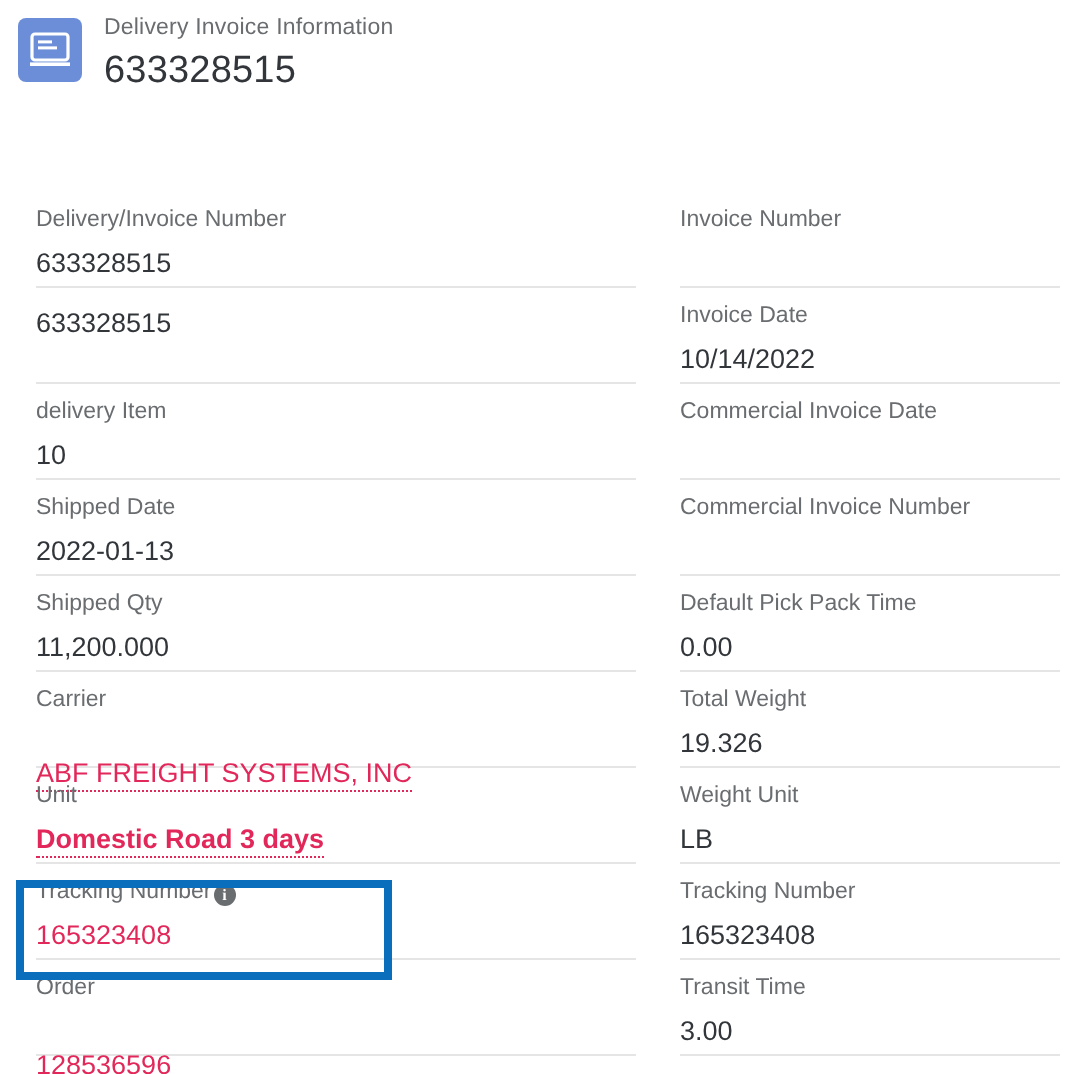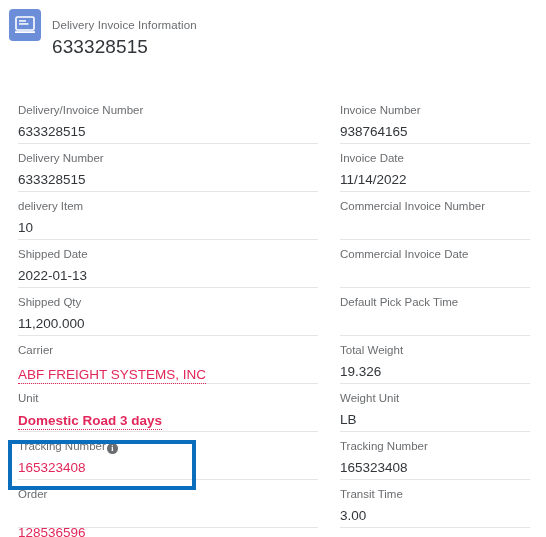--- a/index.html
+++ b/index.html
@@ -38,21 +38,21 @@
   .header-text {
     margin-left: 11px;
     display: flex;
     flex-direction: column;
     line-height: 1;
   }
   .header-subtitle {
     font-size: 11.5px;
     color: #6a6d70;
     letter-spacing: 0.1px;
-    margin-top: 12px;
+    margin-top: 1px;
   }
   .header-title {
     font-size: 19px;
     color: #32363a;
     margin-top: 5px;
     letter-spacing: 0.1px;
   }
 
   
   .form {
@@ -151,39 +151,39 @@
   </div>
   <div class="header-text">
     <span class="header-subtitle">Delivery Invoice Information</span>
     <span class="header-title">633328515</span>
   </div>
 </div>
 
 <div class="form">
   <div class="col col-left">
       <div class="field"><div class="field-label">Delivery/Invoice Number</div><div class="field-value">633328515</div></div>
-      <div class="field"><div class="field-label">Delivery Number</div><div class="field-value">633328515</div></div>
+      <div class="field"><div class="field-value">633328515</div></div>
       <div class="field"><div class="field-label">delivery Item</div><div class="field-value">10</div></div>
       <div class="field"><div class="field-label">Shipped Date</div><div class="field-value">2022-01-13</div></div>
       <div class="field"><div class="field-label">Shipped Qty</div><div class="field-value">11,200.000</div></div>
-      <div class="field"><div class="field-label">Carrier</div><div style="margin-top: 5px;"><div class="field-value link dotted" style="margin-top: 4px;">ABF FREIGHT SYSTEMS, INC</div></div></div>
+      <div class="field"><div class="field-label">Carrier</div><div style="margin-top: 5px;"><div class="field-value link dotted" style="margin-top: 16px;">ABF FREIGHT SYSTEMS, INC</div></div></div>
       <div class="field"><div class="field-label">Unit</div><div style="margin-top: 5px;"><div class="field-value link dotted" style="margin-top: 0px; font-weight: bold;">Domestic Road 3 days</div></div></div>
       <div class="field"><div class="field-label">Tracking Number<span class="info-icon">i</span></div><div style="margin-top: 5px;">
           <div class="field-value link plain" style="margin-top: 0px;">165323408</div>
         </div></div>
       <div class="field"><div class="field-label">Order</div><div style="margin-top: 22px;">
           <div class="field-value link plain" style="margin-top: 0px;">128536596</div>
         </div></div>
     </div>
   <div class="col col-right">
-      <div class="field"><div class="field-label">Invoice Number</div><div class="field-value">938764165</div></div>
-      <div class="field"><div class="field-label">Invoice Date</div><div class="field-value">11/14/2022</div></div>
+      <div class="field"><div class="field-label">Invoice Number</div></div>
+      <div class="field"><div class="field-label">Invoice Date</div><div class="field-value">10/14/2022</div></div>
+      <div class="field"><div class="field-label">Commercial Invoice Date</div><div class="field-value empty"></div></div>
       <div class="field"><div class="field-label">Commercial Invoice Number</div><div class="field-value empty"></div></div>
-      <div class="field"><div class="field-label">Commercial Invoice Date</div><div class="field-value empty"></div></div>
-      <div class="field"><div class="field-label">Default Pick Pack Time</div></div>
+      <div class="field"><div class="field-label">Default Pick Pack Time</div><div class="field-value">0.00</div></div>
       <div class="field"><div class="field-label">Total Weight</div><div class="field-value">19.326</div></div>
       <div class="field"><div class="field-label">Weight Unit</div><div class="field-value">LB</div></div>
       <div class="field"><div class="field-label">Tracking Number</div><div class="field-value">165323408</div></div>
       <div class="field"><div class="field-label">Transit Time</div><div class="field-value">3.00</div></div>
     </div>
 </div>
 
 <div class="highlight-box"></div>
 
 </body></html>

